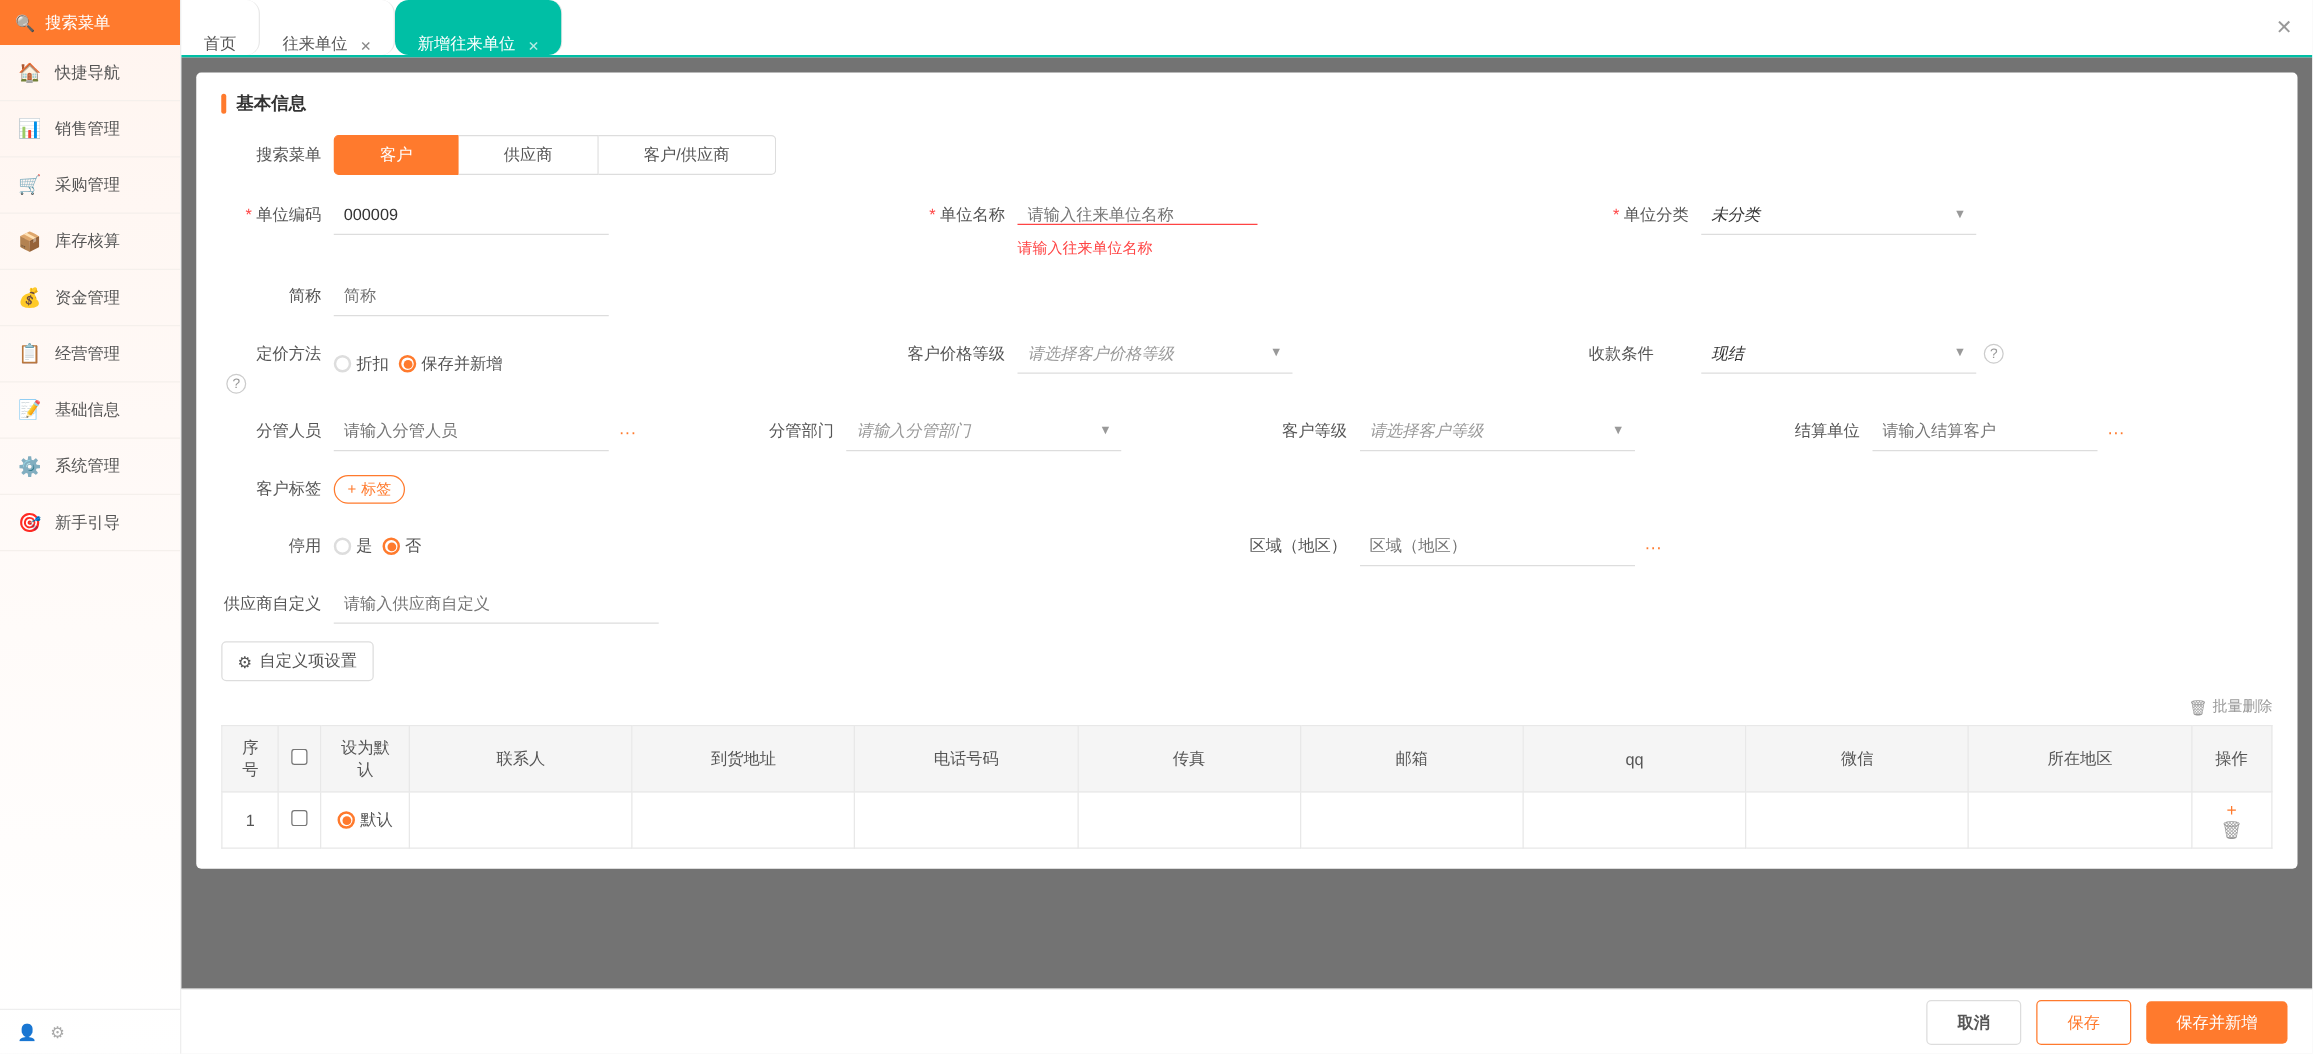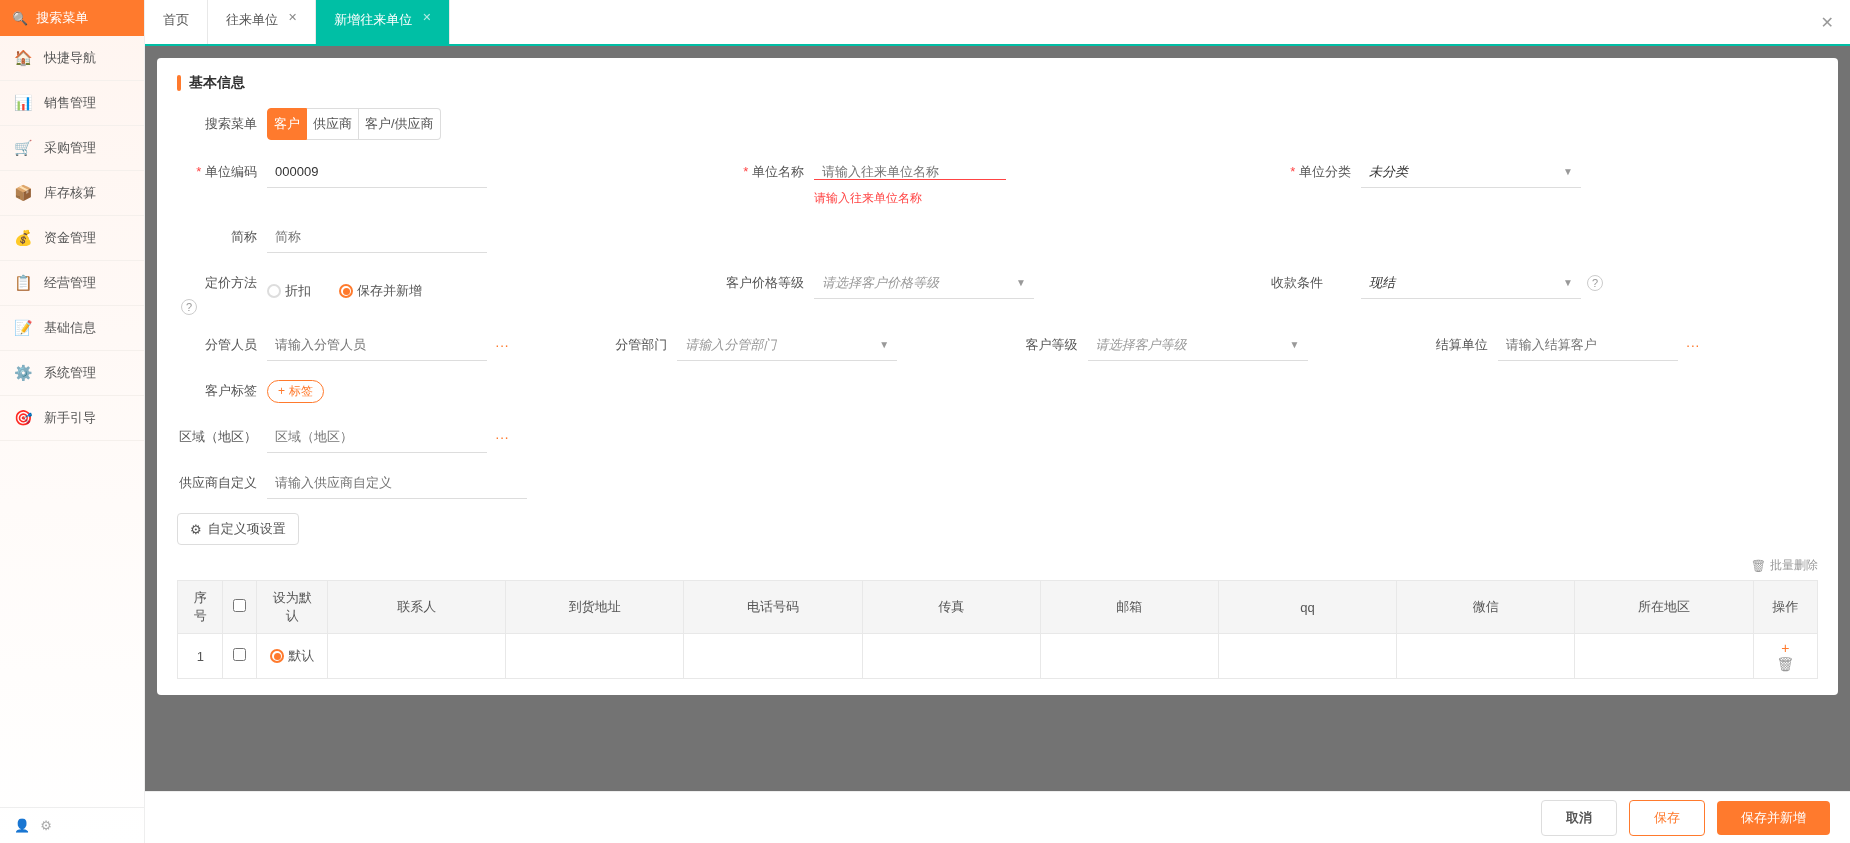--- a/index.html
+++ b/index.html
@@ -58,27 +58,28 @@
     .tab-bar {
       height: 46px;
       background: #fff;
       display: flex;
       align-items: stretch;
       border-bottom: 2px solid #00bfa5;
       flex-shrink: 0;
     }
     .tab {
       display: flex;
-      align-items: flex-start;
-      padding: 11px 18px;
+      align-items: flex-end;
+      padding: 0 18px;
       gap: 6px;
       cursor: pointer;
       color: #555;
       font-size: 13px;
       border-right: 1px solid #e8e8e8;
+      border-radius: 11px;
     }
     .tab.active {
       background: #00bfa5;
       color: white;
     }
     .tab-close {
       font-size: 11px;
       opacity: 0.7;
       margin-left: 4px;
     }
@@ -132,21 +133,21 @@
       gap: 0;
     }
     .unit-type-label {
       width: 90px;
       text-align: right;
       padding-right: 10px;
       color: #555;
       font-size: 13px;
     }
     .unit-btn {
-      padding: 6px 6px;
+      padding: 6px 36px;
       border: 1px solid #ddd;
       cursor: pointer;
       font-size: 13px;
       background: white;
       color: #555;
     }
     .unit-btn:first-of-type { border-radius: 4px 0 0 4px; }
     .unit-btn:last-of-type { border-radius: 0 4px 4px 0; }
     .unit-btn.active { background: #ff7a2d; color: white; border-color: #ff7a2d; }
     .unit-btn + .unit-btn { border-left: none; }
@@ -231,21 +232,21 @@
       cursor: pointer;
       font-size: 14px;
       padding: 0 4px;
       margin-left: 4px;
     }
 
     
     .radio-group {
       display: flex;
       align-items: center;
-      gap: 28px;
+      gap: 8px;
     }
     .radio-item {
       display: flex;
       align-items: center;
       gap: 4px;
       cursor: pointer;
       font-size: 13px;
       color: #555;
     }
     .radio-circle {
@@ -571,20 +572,33 @@
           <div class="field-label">客户标签</div>
           <div class="tag-add-btn">
             <span>+</span>
             <span> 标签</span>
           </div>
         </div>
       </div>
 
       <div class="form-row">
 
+        <div class="field-group">
+          <div class="field-label">停用</div>
+          <div class="radio-group">
+            <div class="radio-item">
+              <div class="radio-circle"></div>
+              <span>是</span>
+            </div>
+            <div class="radio-item">
+              <div class="radio-circle checked"></div>
+              <span>否</span>
+            </div>
+          </div>
+        </div>
 
         <div class="field-group">
           <div class="field-label">区域（地区）</div>
           <input class="field-input" type="text" placeholder="区域（地区）" style="">
           <span class="dots-btn">···</span>
         </div>
 
       </div>
 
       <div class="form-row">

